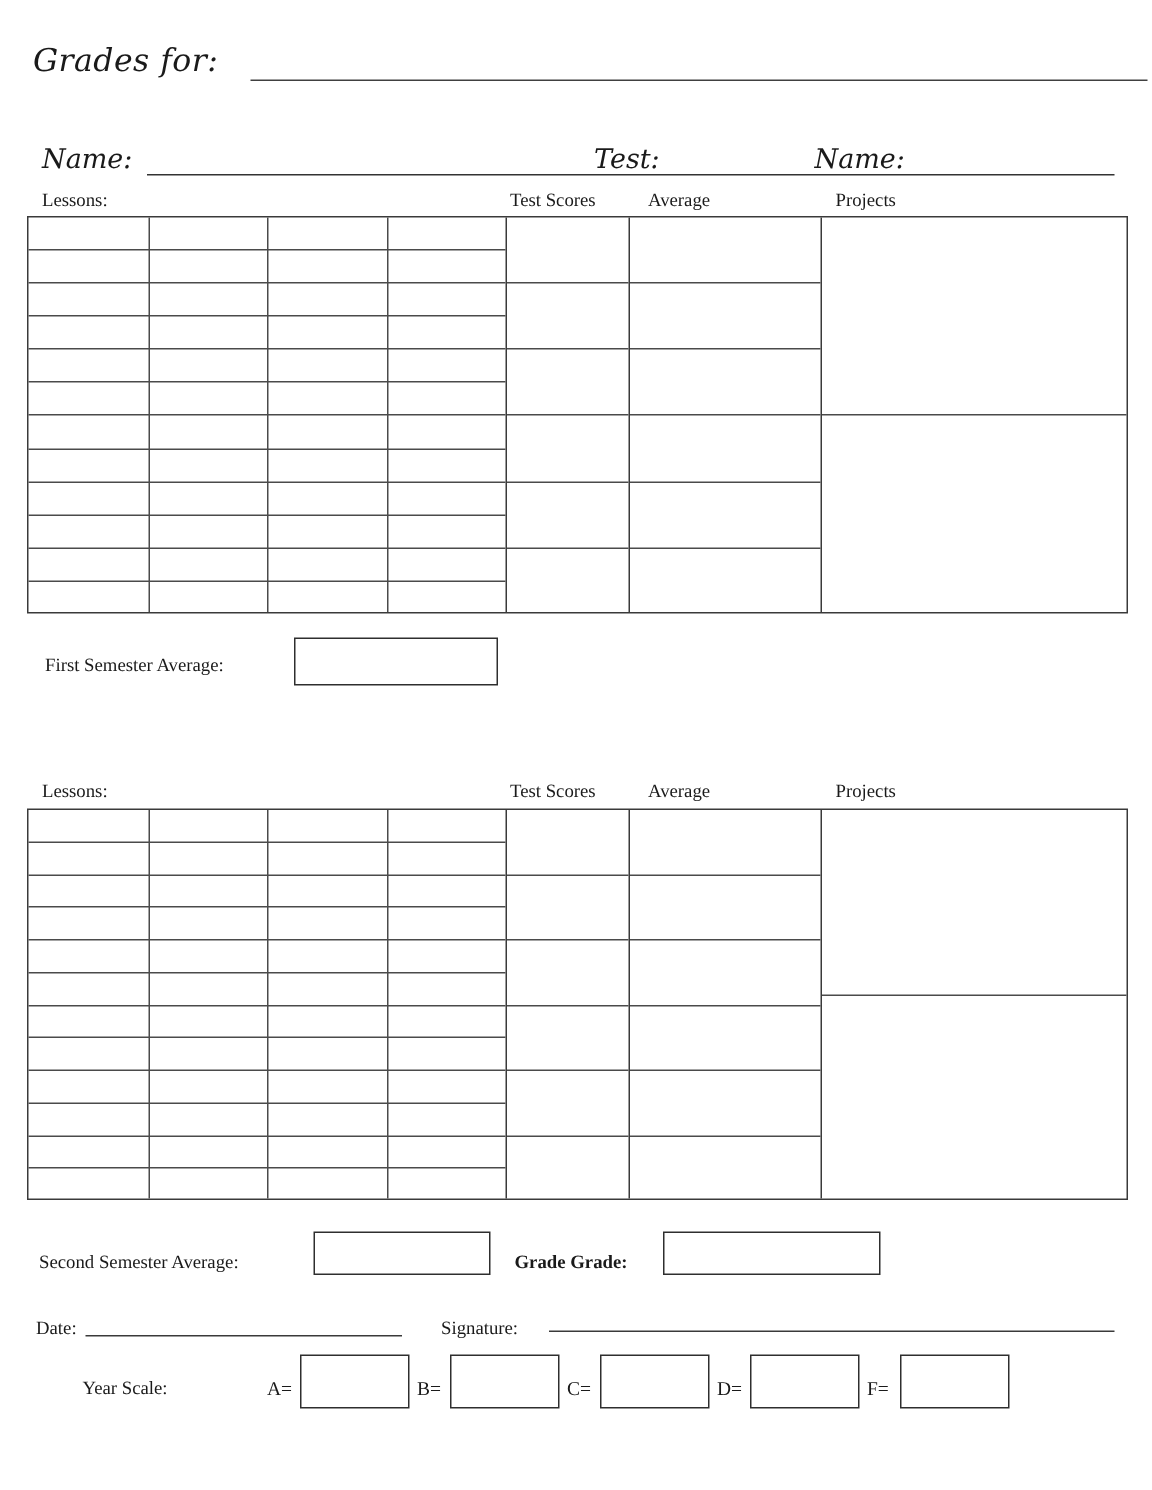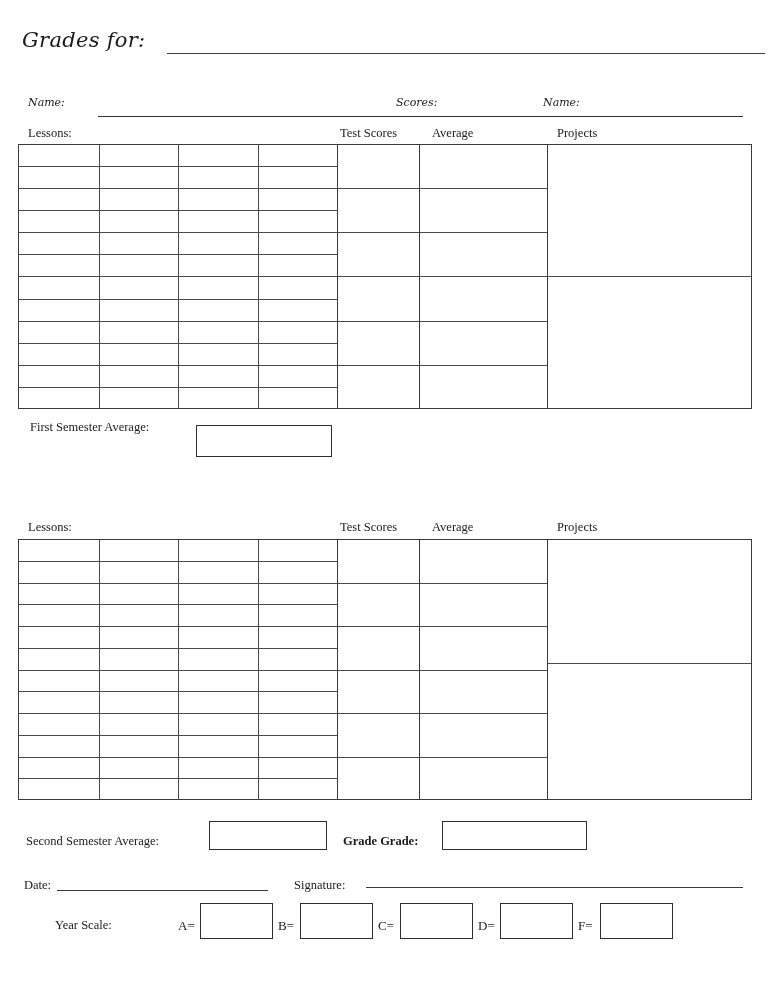--- a/index.html
+++ b/index.html
@@ -56,21 +56,21 @@
     position: absolute;
     left: 0;
     top: 96px;
     width: 768px;
     height: 24px;
   }
   .script-lbl {
     position: absolute;
     font-family: "DejaVu Serif", "Liberation Serif", serif;
     font-style: italic;
-    font-size: 11px;
+    font-size: 18px;
     white-space: nowrap;
   }
   .lbl-name  { left: 28px;  top: 0px; }
   .lbl-grade { left: 396px; top: 0px; }
   .lbl-year  { left: 543px; top: 0px; }
 
   .idrule {
     position: absolute;
     top: 20px;
     height: 0;
@@ -142,21 +142,21 @@
 
 <div class="page">
 
   <div class="title-row">
     <span class="title-text">Grades for:</span>
     <div class="title-rule"></div>
   </div>
 
   <div class="idrow">
     <span class="script-lbl lbl-name">Name:</span>
-    <span class="script-lbl lbl-grade">Scores:</span>
+    <span class="script-lbl lbl-grade">Test:</span>
     <span class="script-lbl lbl-year">Name:</span>
     <div class="idrule rule-name"></div>
   </div>
 
   <span class="colhead" style="left:28px;  top:126px;">Lessons:</span>
   <span class="colhead" style="left:340px; top:126px;">Test Scores</span>
   <span class="colhead" style="left:432px; top:126px;">Average</span>
   <span class="colhead" style="left:557px; top:126px;">Projects</span>
 
   <div class="grid" id="grid1" style="left:18px; top:144px; width:734px; height:265px;">
@@ -192,21 +192,21 @@
         <div class="grow" style="top: 132.5px; height: 44.1667px;"></div>
         <div class="grow" style="top: 176.667px; height: 44.1667px;"></div>
         <div class="grow last" style="top: 220.833px; height: 44.1667px;"></div>
       </div>
       <div class="gcol" style="left: 72.2071%; right: 0px;">
         <div class="grow" style="top: 0px; height: 50%;"></div>
         <div class="grow last" style="top: 50%; bottom: 0px;"></div>
       </div>
     </div>
 
-  <span class="inline-lbl" style="left:30px; top:420px;">First Semester Average:</span>
+  <span class="inline-lbl" style="left:30px; top:436px;">First Semester Average:</span>
   <div class="fieldbox" style="left:196px; top:425px; width:136px; height:32px;"></div>
 
   <span class="colhead" style="left:28px;  top:520px;">Lessons:</span>
   <span class="colhead" style="left:340px; top:520px;">Test Scores</span>
   <span class="colhead" style="left:432px; top:520px;">Average</span>
   <span class="colhead" style="left:557px; top:520px;">Projects</span>
 
   <div class="grid" id="grid2" style="left:18px; top:539px; width:734px; height:261px;">
       <div class="gcol divider" style="left: 0px; width: 43.5967%;">
         <div class="grow" style="top: 0px; height: 21.75px;"></div>

